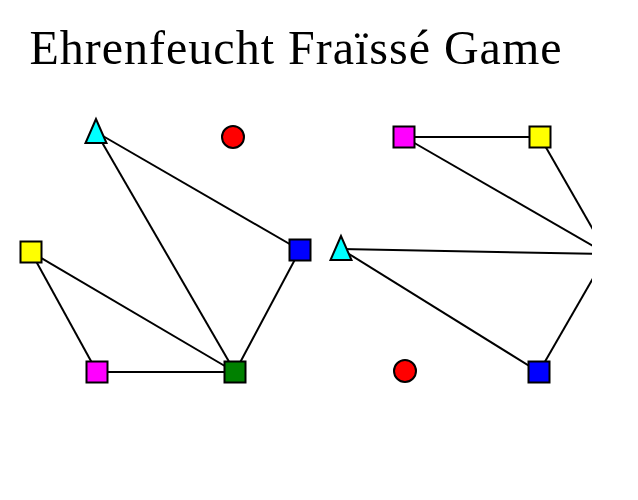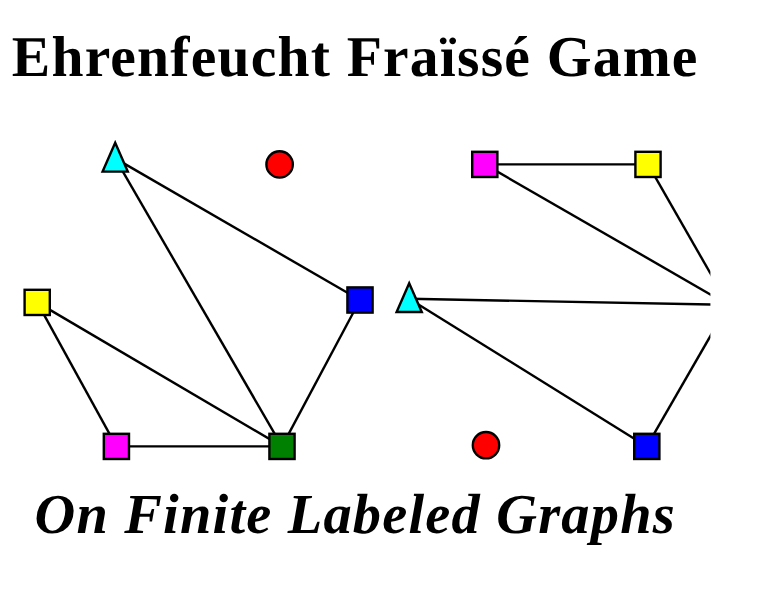--- a/index.html
+++ b/index.html
@@ -3,21 +3,20 @@
 <meta charset="utf-8">
 <style>
   html, body { margin: 0; padding: 0; background: #ffffff; }
   .stage {
     position: relative;
     width: 592px;
     height: 500px;
     background: #ffffff;
     overflow: hidden;
     font-family: "Liberation Serif", serif;
-    font-weight: bold;
   }
   .title {
     position: absolute;
     top: 24px;
     left: 0;
     width: 100%;
     text-align: center;
     font-size: 48px;
     line-height: 1;
     letter-spacing: 1px;
@@ -71,14 +70,13 @@
         <line x1="341" y1="249" x2="539" y2="372" stroke="#000000" stroke-width="2"></line>
         <line x1="539" y1="372" x2="607" y2="254" stroke="#000000" stroke-width="2"></line>
         <rect x="393.5" y="126.5" width="21" height="21" fill="#ff00ff" stroke="#000000" stroke-width="2"></rect>
         <rect x="529.5" y="126.5" width="21" height="21" fill="#ffff00" stroke="#000000" stroke-width="2"></rect>
         <polygon points="341,236 330.5,260 351.5,260" fill="#00ffff" stroke="#000000" stroke-width="2"></polygon>
         <rect x="596.5" y="243.5" width="21" height="21" fill="#008000" stroke="#000000" stroke-width="2"></rect>
         <circle cx="405" cy="371" r="11" fill="#ff0000" stroke="#000000" stroke-width="2"></circle>
         <rect x="528.5" y="361.5" width="21" height="21" fill="#0000ff" stroke="#000000" stroke-width="2"></rect>
       </g>
     </svg>
-  <div class="subtitle">On Finite Labeled Graphs</div>
 </div>
 
 </body></html>

